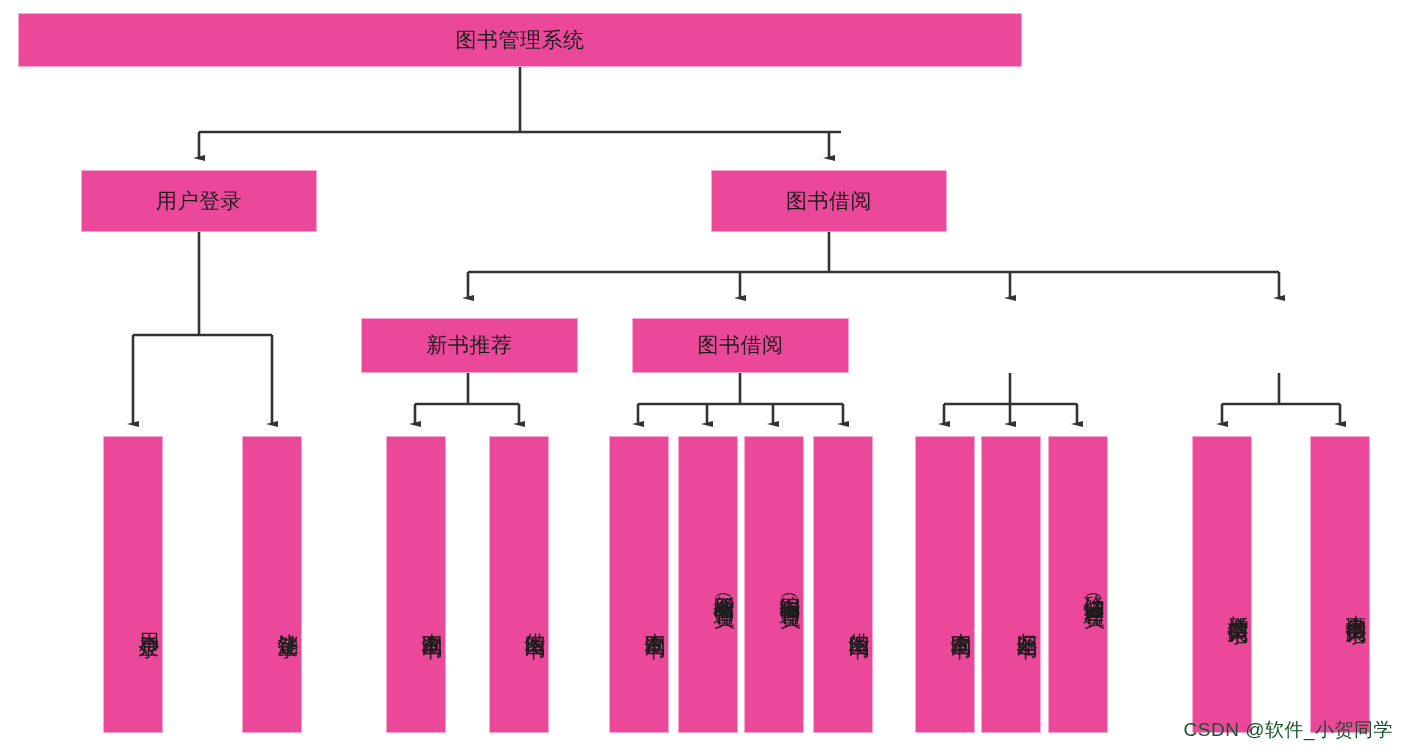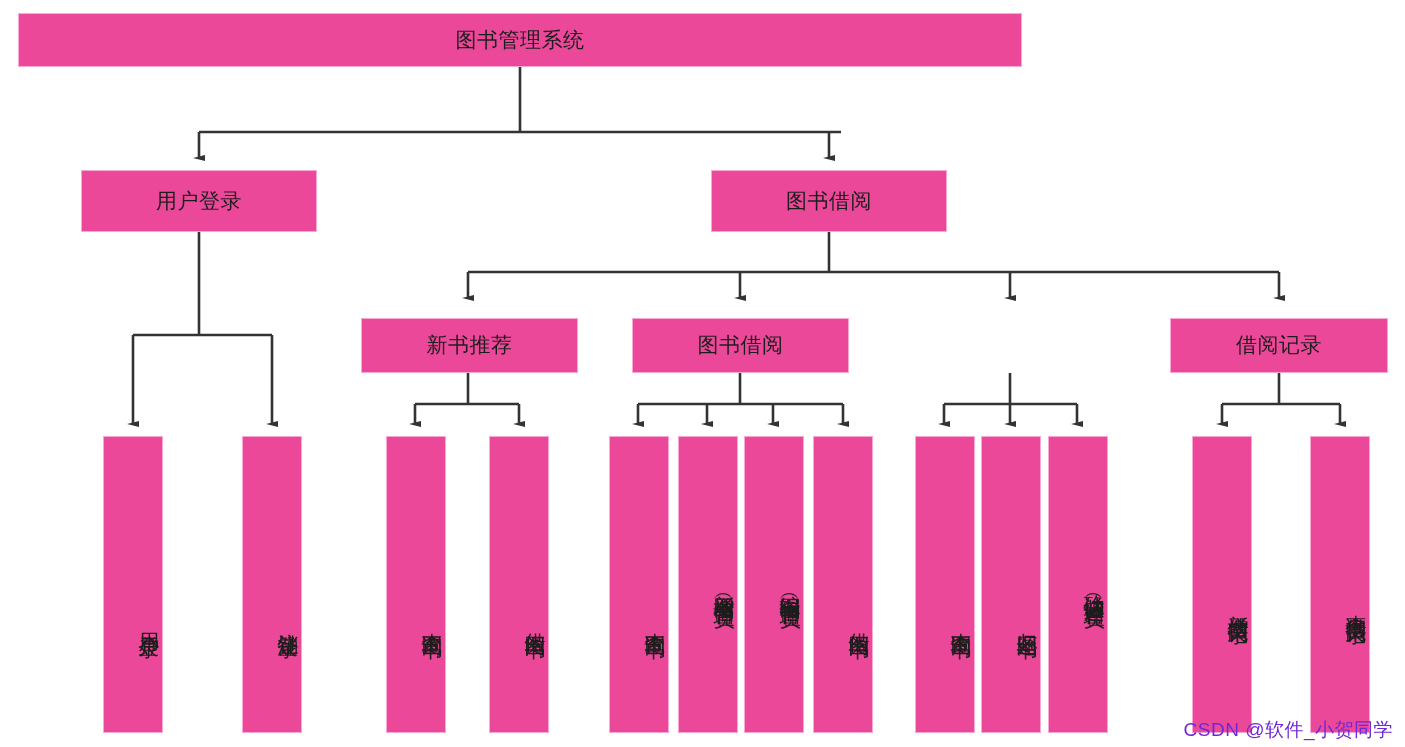--- a/index.html
+++ b/index.html
@@ -55,21 +55,21 @@
     padding-top: 4px;
   }
   .node-root {
     font-size: 22px;
   }
   #watermark {
     position: absolute;
     right: 12px;
     bottom: 4px;
     font-size: 19px;
-    color: #6d28d9;
+    color: #14532d;
     white-space: nowrap;
     font-family: "Liberation Sans", "DejaVu Sans", sans-serif;
     letter-spacing: 0.5px;
   }
 </style>
 </head>
 <body>
 
 <div id="diagram-root">
 
@@ -123,21 +123,20 @@
     </g>
   </svg>
 
   <div class="node horizontal node-root" style="left:18px; top:13px; width:1004px; height:54px;">图书管理系统</div>
 
   <div class="node horizontal" style="left:81px; top:170px; width:236px; height:62px;">用户登录</div>
   <div class="node horizontal" style="left:711px; top:170px; width:236px; height:62px;">图书借阅</div>
 
   <div class="node horizontal" style="left:632px; top:318px; width:217px; height:55px;">图书借阅</div>
   <div class="node horizontal" style="left:361px; top:318px; width:217px; height:55px;">新书推荐</div>
-  <div class="node horizontal" style="left:1170px; top:318px; width:218px; height:55px;">借阅记录</div>
 
   <div class="node vertical" style="left:103px; top:436px; width:60px; height:297px; padding-top:70px;">用户登录</div>
   <div class="node vertical" style="left:242px; top:436px; width:60px; height:297px; padding-top:70px;">注销登录</div>
 
   <div class="node vertical" style="left:386px; top:436px; width:60px; height:297px; padding-top:70px;">查询图书</div>
   <div class="node vertical" style="left:489px; top:436px; width:60px; height:297px; padding-top:70px;">借阅图书</div>
 
   <div class="node vertical" style="left:609px; top:436px; width:60px; height:297px; padding-top:70px;">查询图书</div>
   <div class="node vertical tall-text" style="left:678px; top:436px; width:60px; height:297px;">新增图书（管理员）</div>
   <div class="node vertical tall-text" style="left:744px; top:436px; width:60px; height:297px;">编辑图书（管理员）</div>

